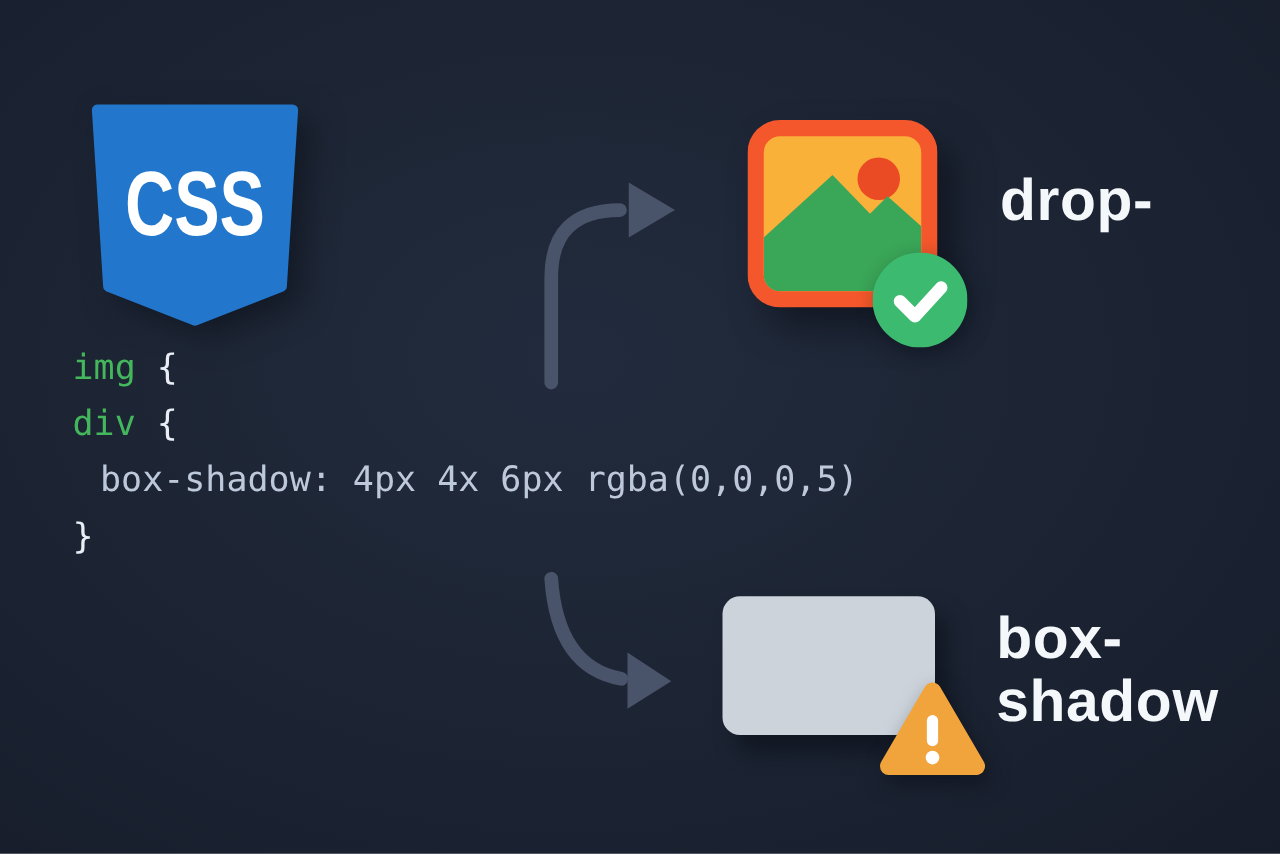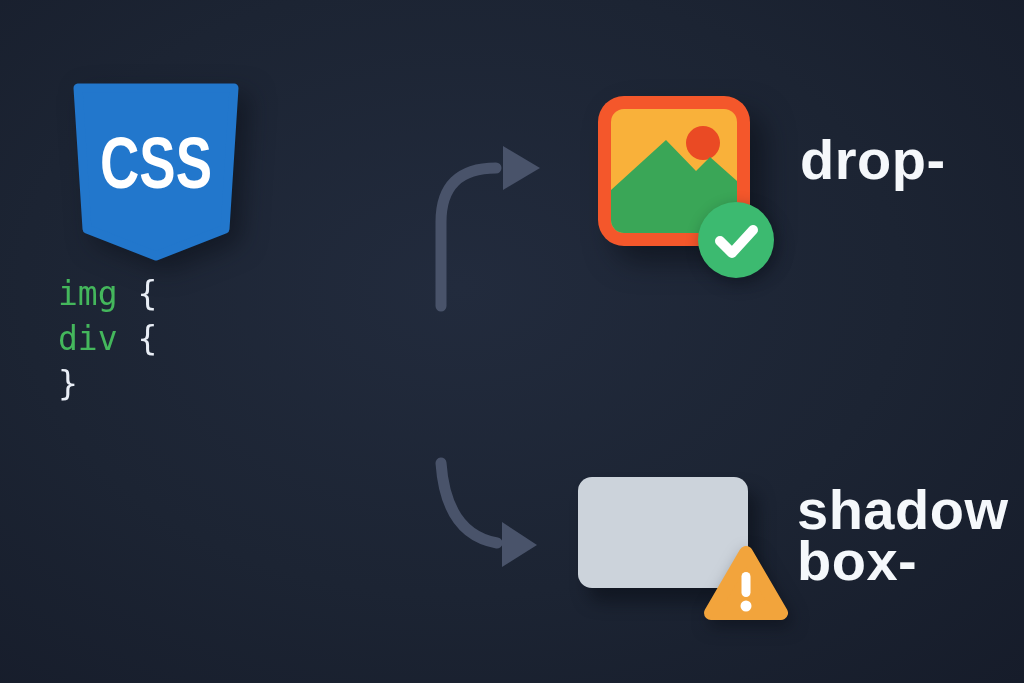--- a/index.html
+++ b/index.html
@@ -11,21 +11,21 @@
   .abs{position:absolute;}
 
   
   .shield-svg{left:70px;top:82px;width:172px;height:182px;
     filter:drop-shadow(11px 10px 12px rgba(7,11,19,0.5));}
   .shield-shape{fill:var(--shield-blue);stroke:var(--shield-blue);stroke-width:9;stroke-linejoin:round;}
   .shield-text{fill:#ffffff;font-family:"Liberation Sans",sans-serif;font-weight:bold;font-size:73px;}
 
   
   .code{left:58px;top:271px;font-family:"DejaVu Sans Mono","Liberation Mono",monospace;
-    font-size:33px;line-height:45px;}
+    font-size:28px;line-height:45px;}
   .code-line{white-space:pre;}
   .code-line.indent{padding-left:22px;}
   .t-green{color:var(--code-green);}
   .t-teal{color:var(--code-teal);}
   .t-light{color:var(--code-light);}
   .t-white{color:var(--code-white);}
 
   
   .arrows{left:0;top:0;width:1024px;height:683px;pointer-events:none;}
   .arrow-stroke{fill:none;stroke:var(--arrow-gray);stroke-width:11;stroke-linecap:round;}
@@ -45,36 +45,37 @@
 
   
   .plain-box{left:578px;top:477px;width:170px;height:111px;border-radius:14px;
     background:var(--card-gray);box-shadow:10px 14px 16px rgba(7,11,19,0.5);}
   .warn-badge{left:701px;top:541px;width:90px;height:84px;}
   .warn-badge svg{display:block;filter:drop-shadow(4px 7px 8px rgba(7,11,19,0.5));}
   .tri{fill:var(--warning-orange);stroke:var(--warning-orange);stroke-width:14;stroke-linejoin:round;}
   .excl{fill:#ffffff;}
 
   
-  .big-label{font-weight:bold;font-size:56px;line-height:51px;color:var(--label-white);
+  .big-label{font-weight:bold;font-size:47px;line-height:51px;color:var(--label-white);
     letter-spacing:0.5px;}
   .label-drop{left:800px;top:134px;}
   .label-box{left:797px;top:484px;}
 </style>
 </head>
 <body>
 
 <svg class="abs shield-svg" viewBox="0 0 172 182">
   <polygon class="shield-shape" points="8,6 164,6 155,147 86,174 17,147"></polygon>
   <text class="shield-text" x="86" y="106" text-anchor="middle" textLength="112" lengthAdjust="spacingAndGlyphs">CSS</text>
 </svg>
 
 <div class="abs code">
   <div class="code-line"><span class="t-green">img</span><span class="t-white"> {</span></div>
   <div class="code-line"><span class="t-green">div</span><span class="t-white"> {</span></div>
+  <div class="code-line indent"><span class="t-light">box-shadow: 4px 4x 6px rgba(0,0,0,5)</span></div>
   <div class="code-line"><span class="t-white">}</span></div>
 </div>
 
 <svg class="abs arrows" viewBox="0 0 1024 683">
   <g>
     <path class="arrow-stroke" d="M441,306 L441,222 Q441,168 496,168"></path>
     <polygon class="arrow-head" points="503,146 540,168 503,190"></polygon>
   </g>
   <g>
     <path class="arrow-stroke" d="M441,463 Q446,534 497,543"></path>
@@ -109,15 +110,15 @@
 <div class="abs plain-box"></div>
 <div class="abs warn-badge">
   <svg viewBox="0 0 90 84">
     <polygon class="tri" points="45,12 80,72 10,72"></polygon>
     <rect class="excl" x="40.5" y="31" width="9" height="25" rx="4.5"></rect>
     <circle class="excl" cx="45" cy="65" r="5.5"></circle>
   </svg>
 </div>
 
 <div class="abs big-label label-box">
+  <div>box-</div>
   <div>shadow</div>
-  <div>box-</div>
 </div>
 
 </body></html>

